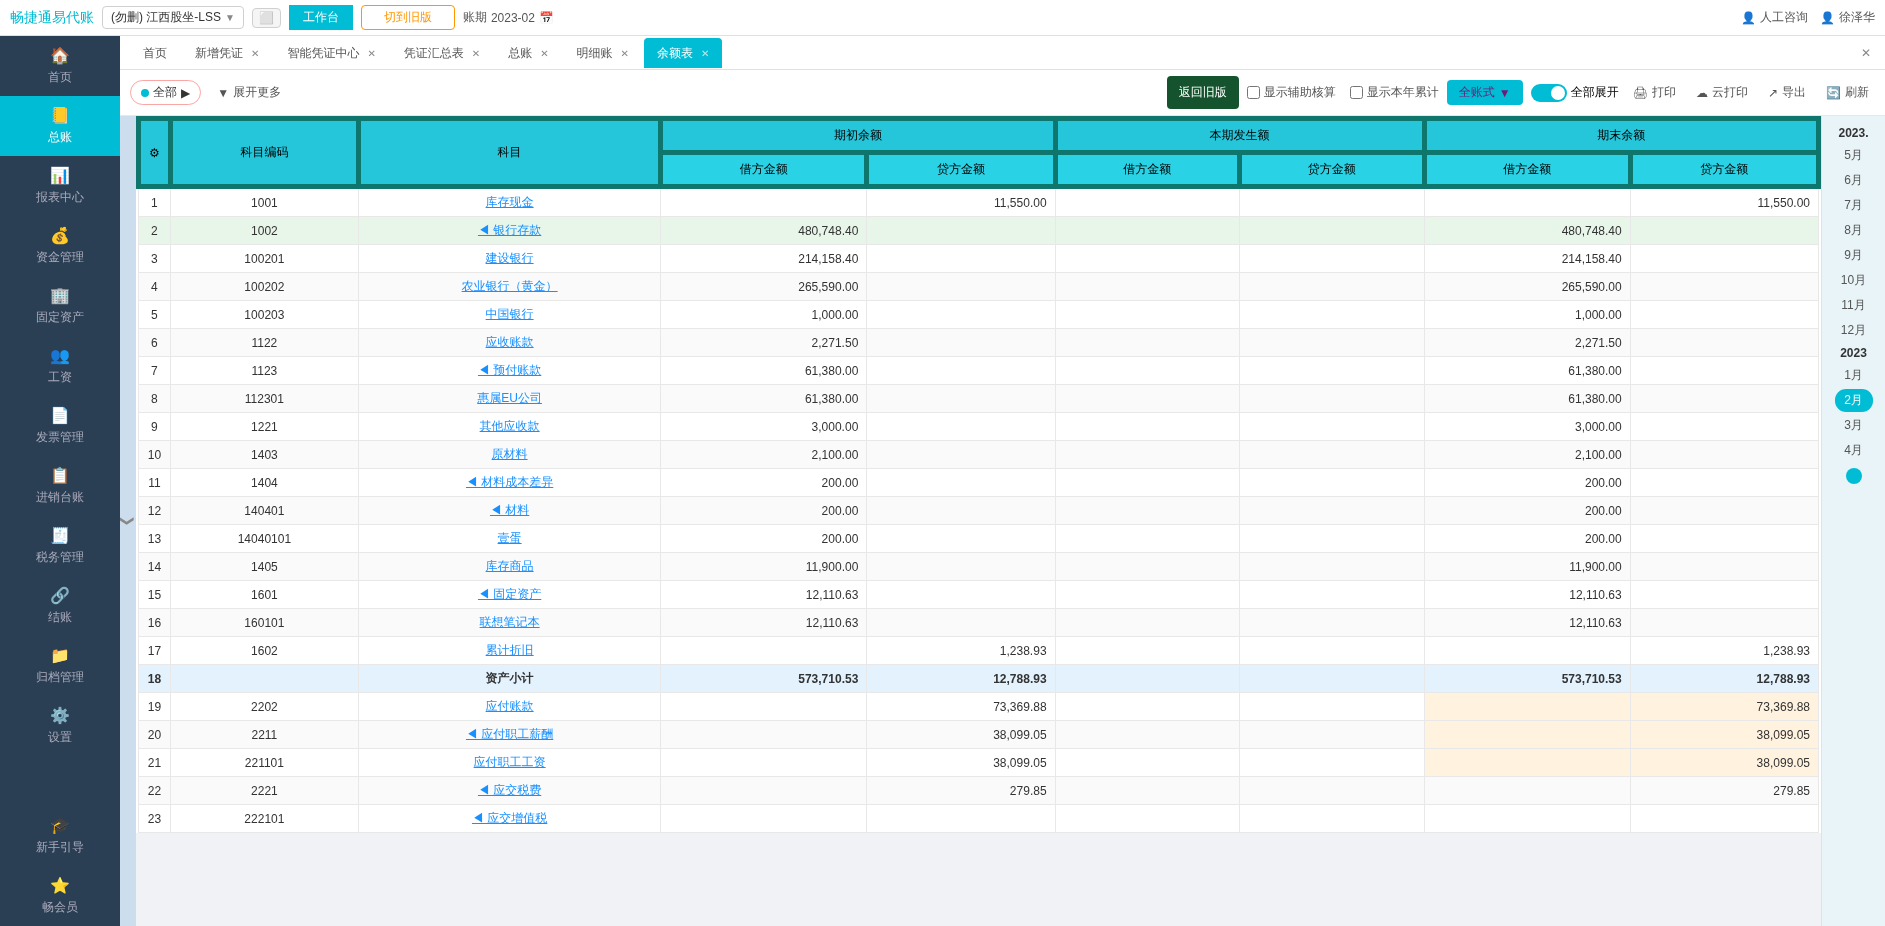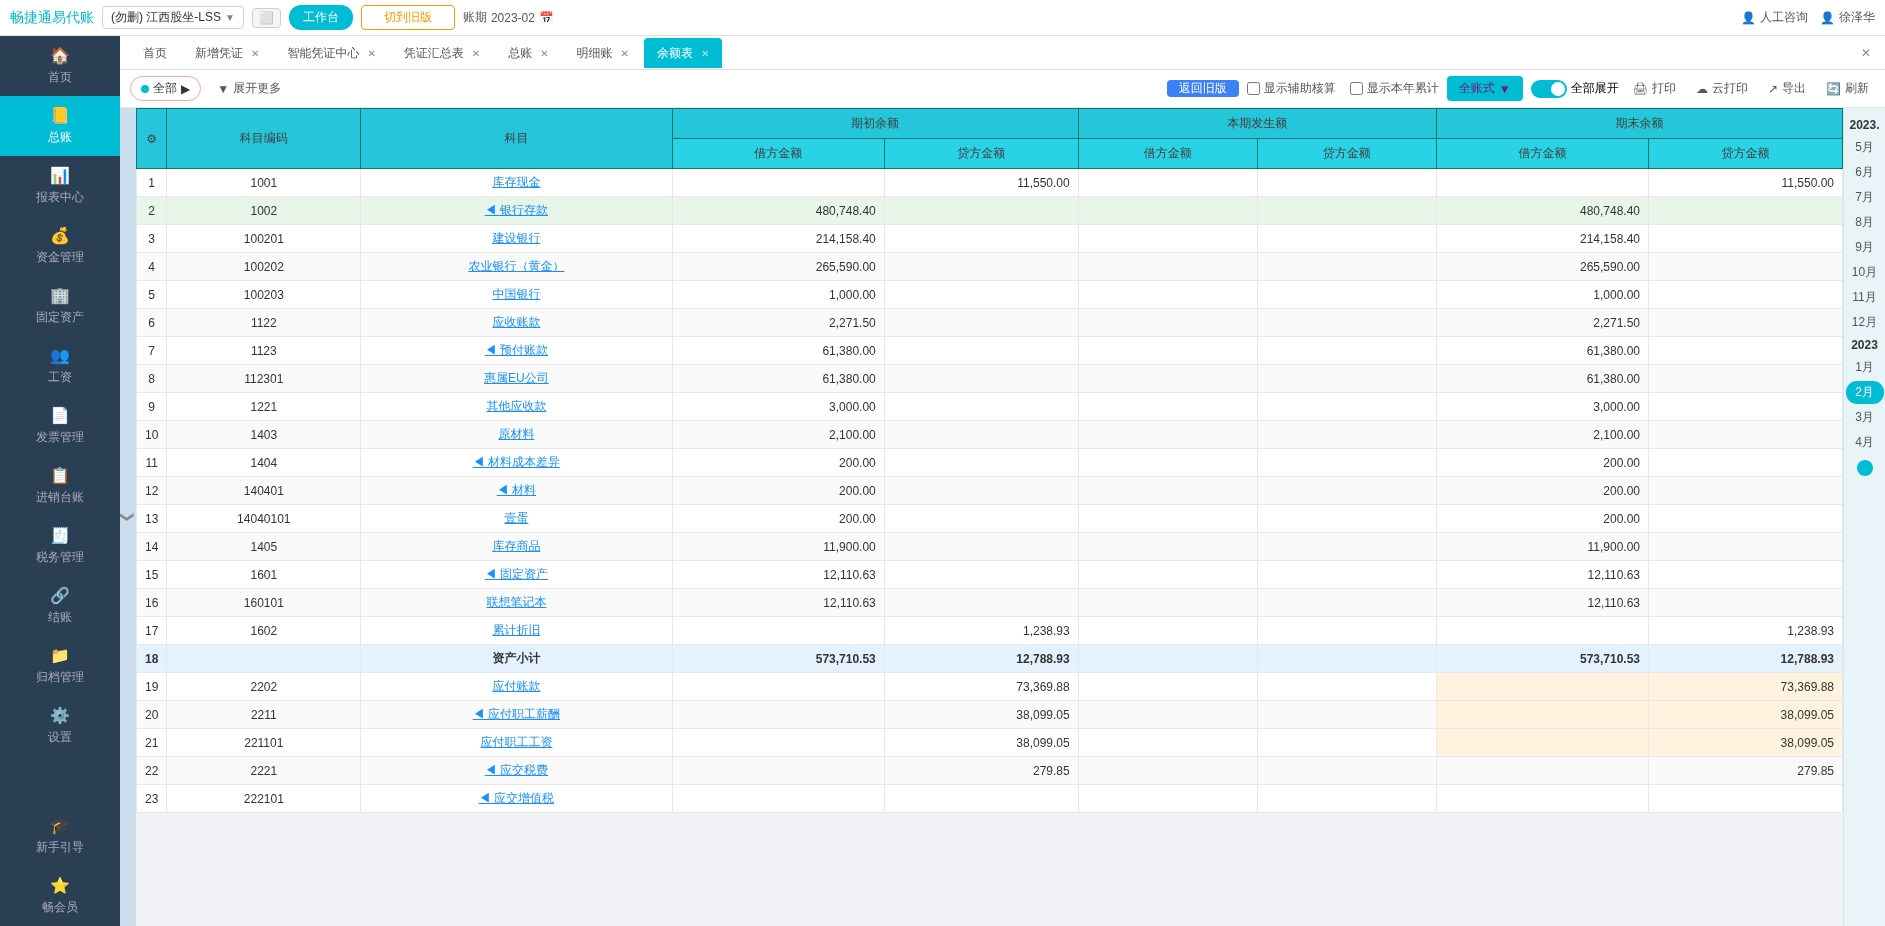--- a/index.html
+++ b/index.html
@@ -4,21 +4,21 @@
   <style>
     * { box-sizing: border-box; margin: 0; padding: 0; font-family: 'Microsoft YaHei', Arial, sans-serif; font-size: 12px; }
     body { background: #f0f2f5; overflow: hidden; }
 
     
     .top-bar { display: flex; align-items: center; background: #fff; height: 36px; padding: 0 10px; border-bottom: 1px solid #e0e0e0; gap: 8px; }
     .app-logo { color: #00bcd4; font-weight: normal; font-size: 14px; white-space: nowrap; }
     .company-select { display: flex; align-items: center; gap: 4px; border: 1px solid #d0d0d0; border-radius: 4px; padding: 2px 8px; cursor: pointer; color: #333; }
     .company-select .arrow { color: #888; font-size: 10px; }
     .icon-btn { background: #f5f5f5; border: 1px solid #d0d0d0; border-radius: 4px; padding: 2px 6px; cursor: pointer; font-size: 12px; }
-    .workbench-btn { background: #00bcd4; color: #fff; border: none; border-radius: 12px; padding: 4px 14px; cursor: pointer; font-size: 12px; }
+    .workbench-btn { background: #00bcd4; color: #fff; border: none; border-radius: 0; padding: 4px 14px; cursor: pointer; font-size: 12px; }
     .switch-btn { border: 1px solid #ff9800; color: #ff9800; border-radius: 4px; padding: 3px 22px; cursor: pointer; background: #fff; }
     .period-info { color: #555; display: flex; align-items: center; gap: 4px; }
     .spacer { flex: 1; }
     .top-right { display: flex; align-items: center; gap: 12px; color: #555; }
     .user-btn { display: flex; align-items: center; gap: 4px; cursor: pointer; }
 
     
     .layout { display: flex; height: calc(100vh - 36px); }
     .sidebar { width: 120px; background: #2a3f54; display: flex; flex-direction: column; color: #ccc; flex-shrink: 0; }
     .sidebar-item { display: flex; flex-direction: column; align-items: center; padding: 10px 0; cursor: pointer; gap: 4px; font-size: 11px; color: #aab; }
@@ -35,49 +35,49 @@
     .tab.active { background: #00bcd4; color: #fff; border-color: #00bcd4; }
     .tab .close { margin-left: 4px; font-size: 10px; opacity: 0.7; cursor: pointer; }
     .tab-close-main { margin-left: auto; cursor: pointer; color: #888; padding: 4px; }
 
     
     .toolbar { display: flex; align-items: center; background: #fff; padding: 6px 10px; border-bottom: 1px solid #e8e8e8; gap: 8px; flex-wrap: wrap; }
     .filter-btn { display: flex; align-items: center; gap: 4px; border: 1px solid #fca5a5; border-radius: 14px; padding: 3px 10px; cursor: pointer; background: #fff; color: #333; }
     .filter-btn .dot { width: 8px; height: 8px; background: #00bcd4; border-radius: 50%; }
     .expand-btn { display: flex; align-items: center; gap: 4px; color: #555; cursor: pointer; padding: 3px 8px; }
     .toolbar-spacer { flex: 1; }
-    .back-btn { background: #3b82f6; color: #fff; border: none; border-radius: 4px; padding: 0 12px; cursor: pointer; text-align: right; }
+    .back-btn { background: #14532d; color: #fff; border: none; border-radius: 4px; padding: 8px 12px; cursor: pointer; text-align: right; }
     .checkbox-group { display: flex; align-items: flex-end; gap: 14px; }
     .checkbox-label { display: flex; align-items: center; gap: 4px; color: #555; cursor: pointer; }
     .full-btn { background: #00bcd4; color: #701a75; border: none; border-radius: 4px; padding: 4px 12px; cursor: pointer; display: flex; align-items: center; gap: 4px; }
     .toggle-group { display: flex; align-items: center; gap: 4px; }
     .toggle { width: 36px; height: 18px; background: #00bcd4; border-radius: 9px; position: relative; cursor: pointer; }
     .toggle::after { content: ''; width: 14px; height: 14px; background: #fff; border-radius: 50%; position: absolute; top: 2px; right: 2px; }
     .action-btns { display: flex; align-items: center; gap: 8px; color: #555; }
     .action-btn { display: flex; align-items: center; gap: 4px; cursor: pointer; padding: 2px 6px; }
 
     
     .table-area { flex: 1; overflow: auto; display: flex; }
     .table-wrapper { flex: 1; overflow: auto; }
 
     table { width: 100%; border-collapse: collapse; background: #fff; }
     .table-header-group { background: #26c6da; color: #fff; }
-    th { background: #26c6da; color: #404040; padding: 6px 8px; text-align: center; border: 1px solid #0f766e; font-weight: normal; white-space: nowrap; }
+    th { background: #26c6da; color: #000000; padding: 6px 8px; text-align: center; border: 5px solid #0f766e; font-weight: normal; white-space: nowrap; }
     th.sub { background: #29d3e5; }
     td { padding: 5px 8px; border: 1px solid #e8e8e8; text-align: center; white-space: nowrap; color: #333; }
     tr:nth-child(even) { background: #fafafa; }
     .row-green { background: #e8f5e9 !important; }
     .row-subtotal { background: #e3f2fd !important; font-weight: bold; }
     td.link { color: #1890ff; cursor: pointer; text-decoration: underline; }
     td.num { text-align: right; }
     td.highlight-orange { background: #fff3e0; }
     td.settings-col { width: 30px; }
 
     
-    .right-panel { width: 42px; background: #e8f4f8; border-left: 1px solid #d0e8f0; display: flex; flex-direction: column; align-items: center; padding-top: 8px; gap: 2px; font-size: 11px; color: #555; overflow-y: auto; }
+    .right-panel { width: 64px; background: #e8f4f8; border-left: 1px solid #d0e8f0; display: flex; flex-direction: column; align-items: center; padding-top: 8px; gap: 2px; font-size: 11px; color: #555; overflow-y: auto; }
     .right-panel .year { font-weight: bold; color: #333; padding: 2px 4px; }
     .right-panel .month { padding: 3px 6px; cursor: pointer; border-radius: 3px; text-align: center; width: 38px; }
     .right-panel .month.active { background: #00bcd4; color: #fff; border-radius: 11px; }
     .expand-arrow { width: 16px; background: #cde; display: flex; align-items: center; justify-content: center; cursor: pointer; color: #888; font-size: 14px; writing-mode: vertical-rl; }
   </style>
 </head>
 <body>
 
 <div class="top-bar">
   <span class="app-logo">畅捷通易代账</span>

